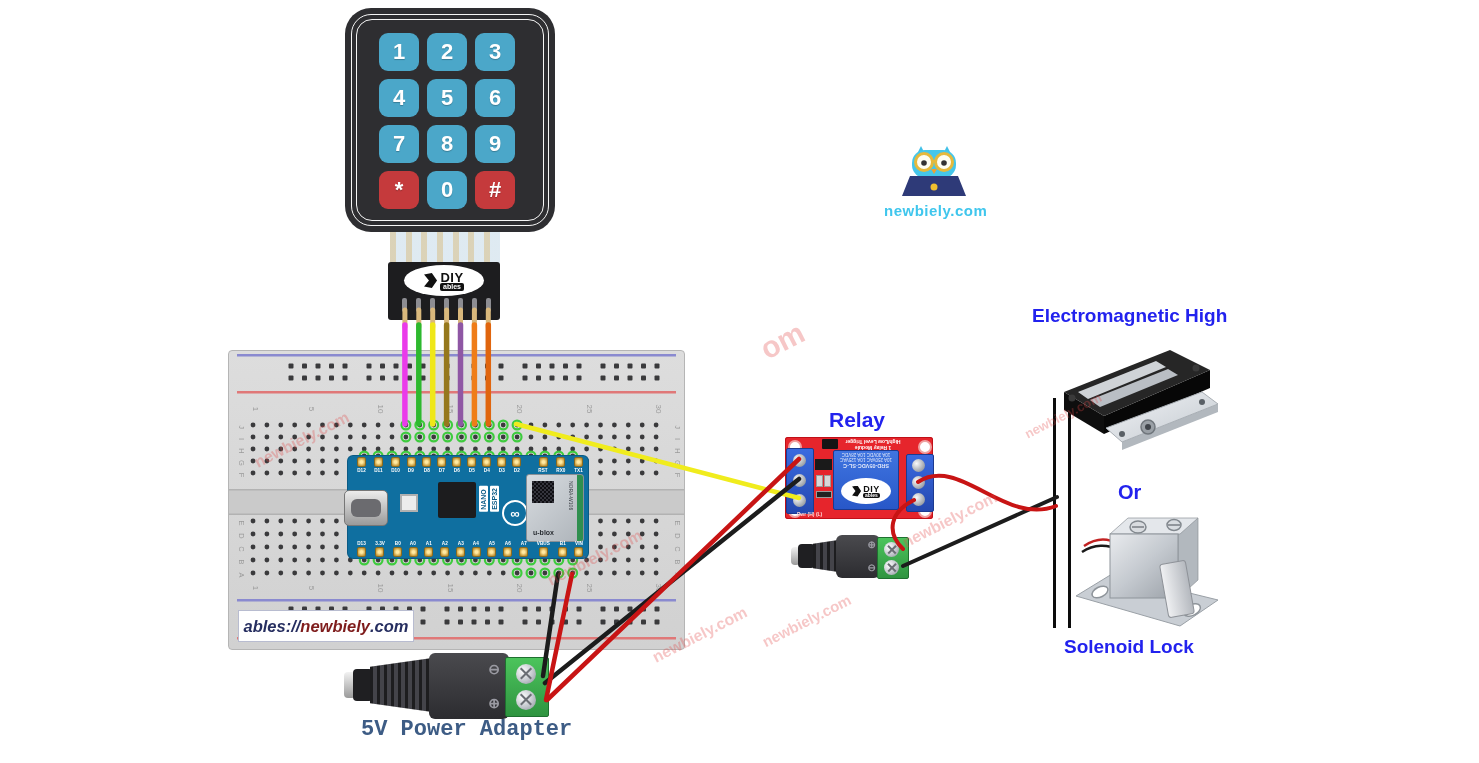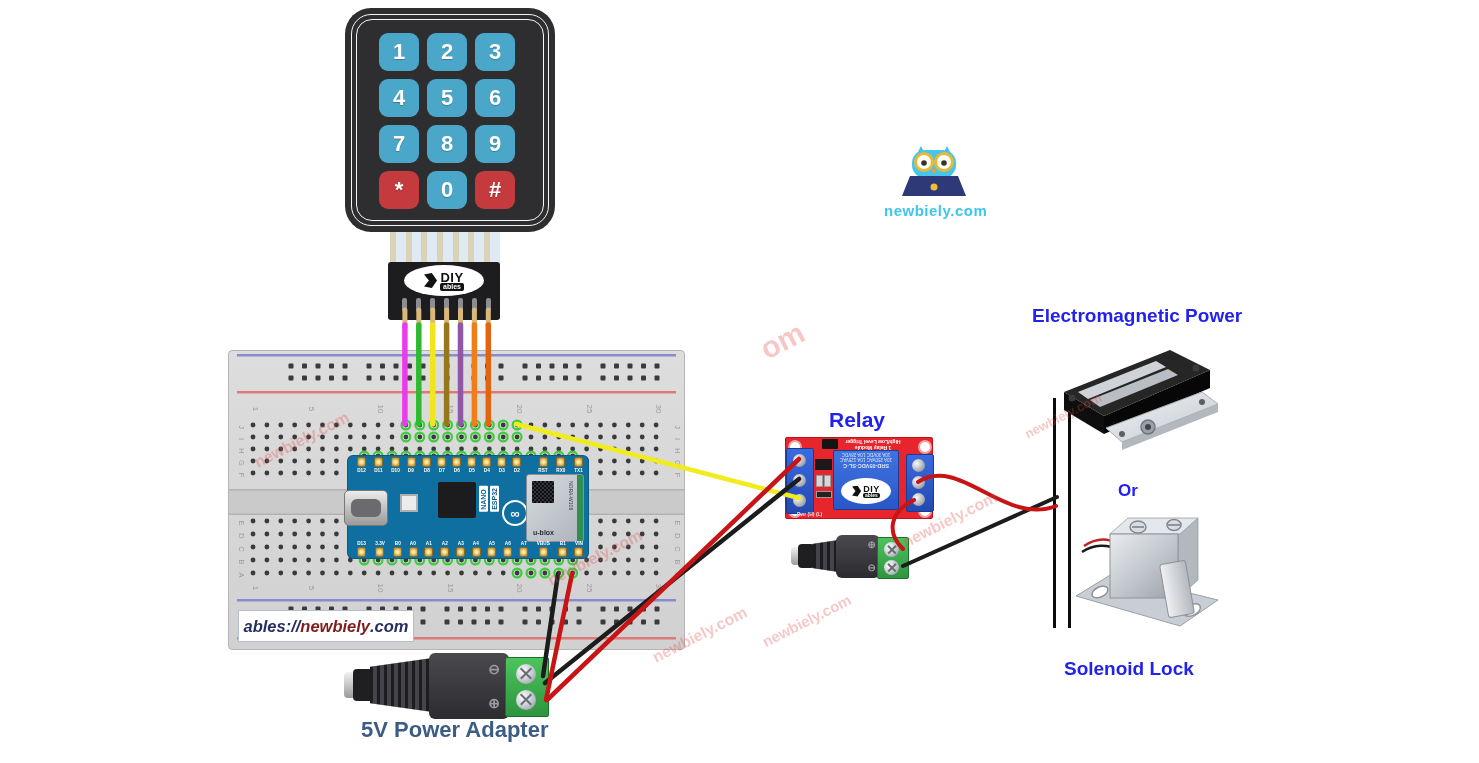--- a/index.html
+++ b/index.html
@@ -4,23 +4,23 @@
 <style>
   html,body{margin:0;padding:0;background:#fff;}
   .canvas{position:relative;width:1479px;height:763px;background:#fff;overflow:hidden;
           font-family:"Liberation Sans",sans-serif;}
 
   
   .title{position:absolute;font-weight:bold;color:var(--title-blue);z-index:25;white-space:nowrap;}
   .lblrelay{left:829px;top:408px;font-size:21px;text-align:center;}
   .lbl12{left:757px;top:582px;font-size:19px;}
   .lblem{left:1032px;top:305px;font-size:19px;}
-  .lblor{left:1118px;top:481px;font-size:17px;}
-  .lblsol{left:1064px;top:636px;font-size:19px;margin-top:22px;}
-  .lbl5{position:absolute;left:361px;top:717px;font-size:22px;font-weight:bold;color:var(--title-5v);z-index:25;}
+  .lblor{left:1118px;top:481px;font-size:20px;}
+  .lblsol{left:1064px;top:636px;font-size:19px;}
+  .lbl5{position:absolute;left:361px;top:717px;font-size:22px;font-weight:bold;color:var(--title-5v);z-index:25;font-family:Liberation Mono, monospace;}
   .lblbrand{position:absolute;left:884px;top:202px;font-size:15px;font-weight:bold;color:var(--brand-cyan);z-index:25;letter-spacing:.5px;}
 
   
   .keypad{position:absolute;left:345px;top:8px;width:210px;height:224px;background:#2e2e31;
           border-radius:26px;z-index:21;}
   .kp-b1{position:absolute;inset:6px;border:1.5px solid #f6f6f6;border-radius:20px;}
   .kp-b2{position:absolute;inset:11px;border:1.5px solid #f6f6f6;border-radius:16px;}
   .kp-keys{position:absolute;left:34px;top:25px;display:grid;grid-template-columns:repeat(3,40px);
            grid-auto-rows:38px;gap:8px;}
   .kkey{background:#4ba7c9;border-radius:9px;color:#fff;font-size:22px;font-weight:bold;
@@ -979,21 +979,21 @@
       <path d="M 903 549 C 886 532 890 512 914 500" stroke="#c81414" stroke-width="4" fill="none" stroke-linecap="round"></path>
     </svg>
 
   <div class="bburl">
     <span class="u1">ables://</span>
       <span class="u2">newbiely</span>
       <span class="u3">.com</span>
   </div>
 
   <div class="title lblrelay">Relay</div>
-  <div class="title lblem">Electromagnetic Power</div>
+  <div class="title lblem">Electromagnetic High</div>
   <div class="title lblor">Or</div>
   <div class="title lblsol">Solenoid Lock</div>
   <div class="lbl5">5V Power Adapter</div>
 
 <div class="wm" style="left: 250px; top: 431px; font-size: 16px;">newbiely.com</div>
     <div class="wm" style="left: 543px; top: 549px; font-size: 16px;">newbiely.com</div>
     <div class="wm" style="left: 648px; top: 626px; font-size: 16px;">newbiely.com</div>
     <div class="wm" style="left: 898px; top: 511px; font-size: 16px;">newbiely.com</div>
     <div class="wm" style="left: 1021px; top: 408px; font-size: 13px;">newbiely.com</div>
     <div class="wm" style="left: 758px; top: 612px; font-size: 15px;">newbiely.com</div>

